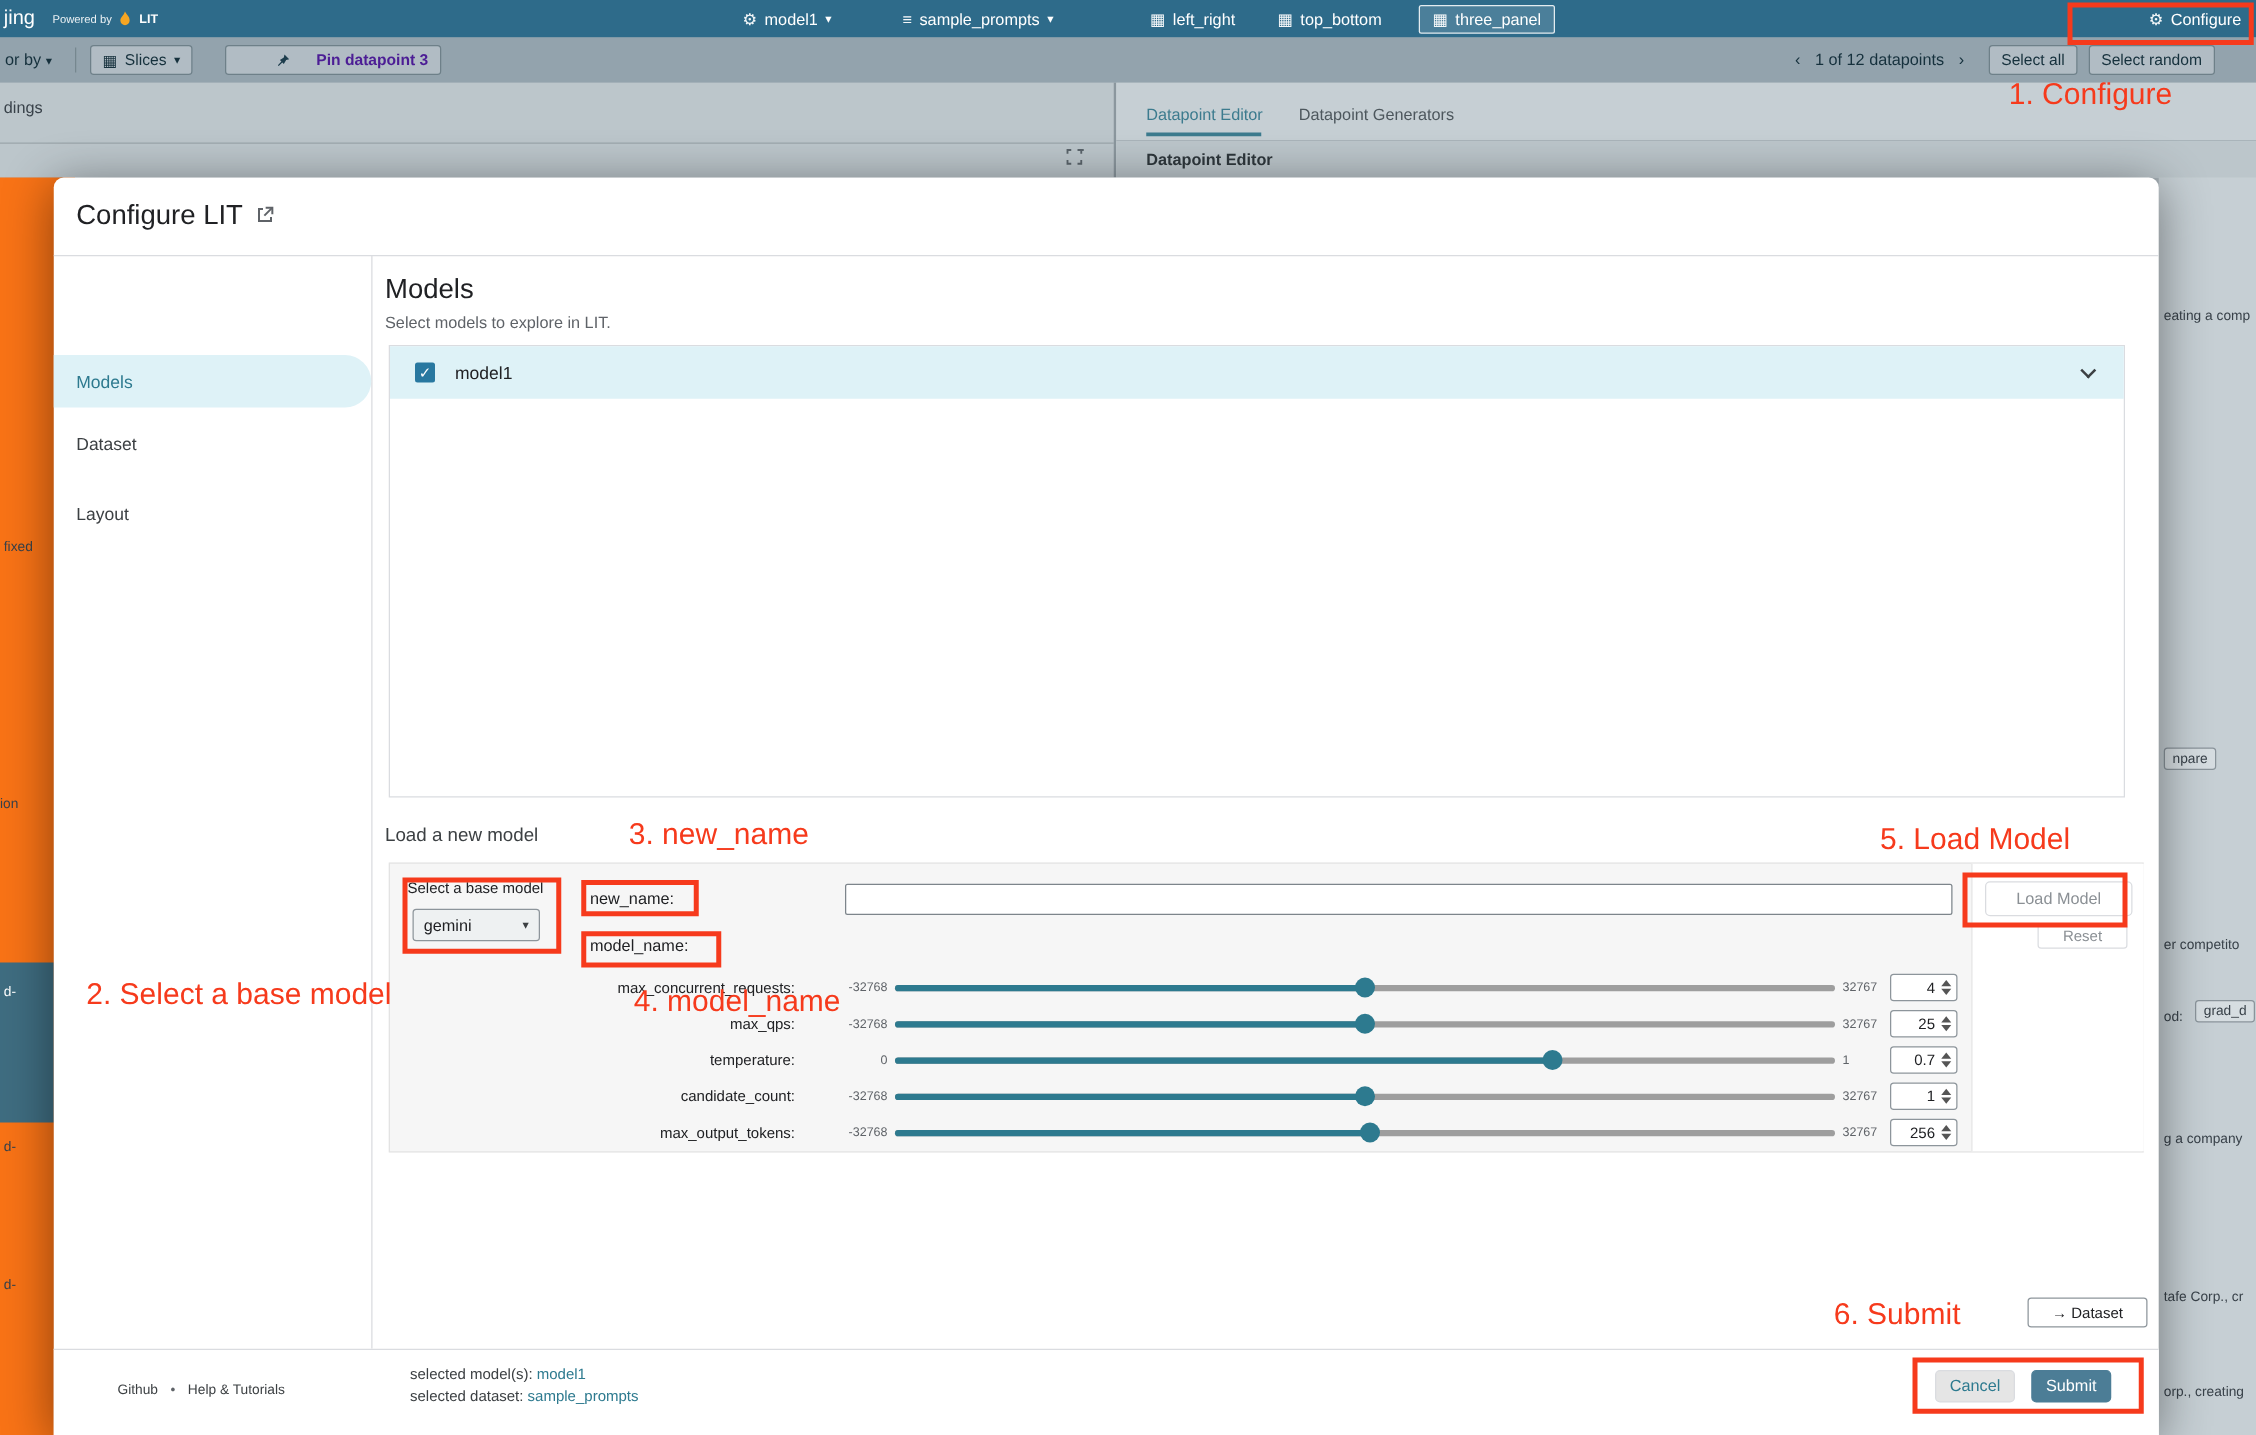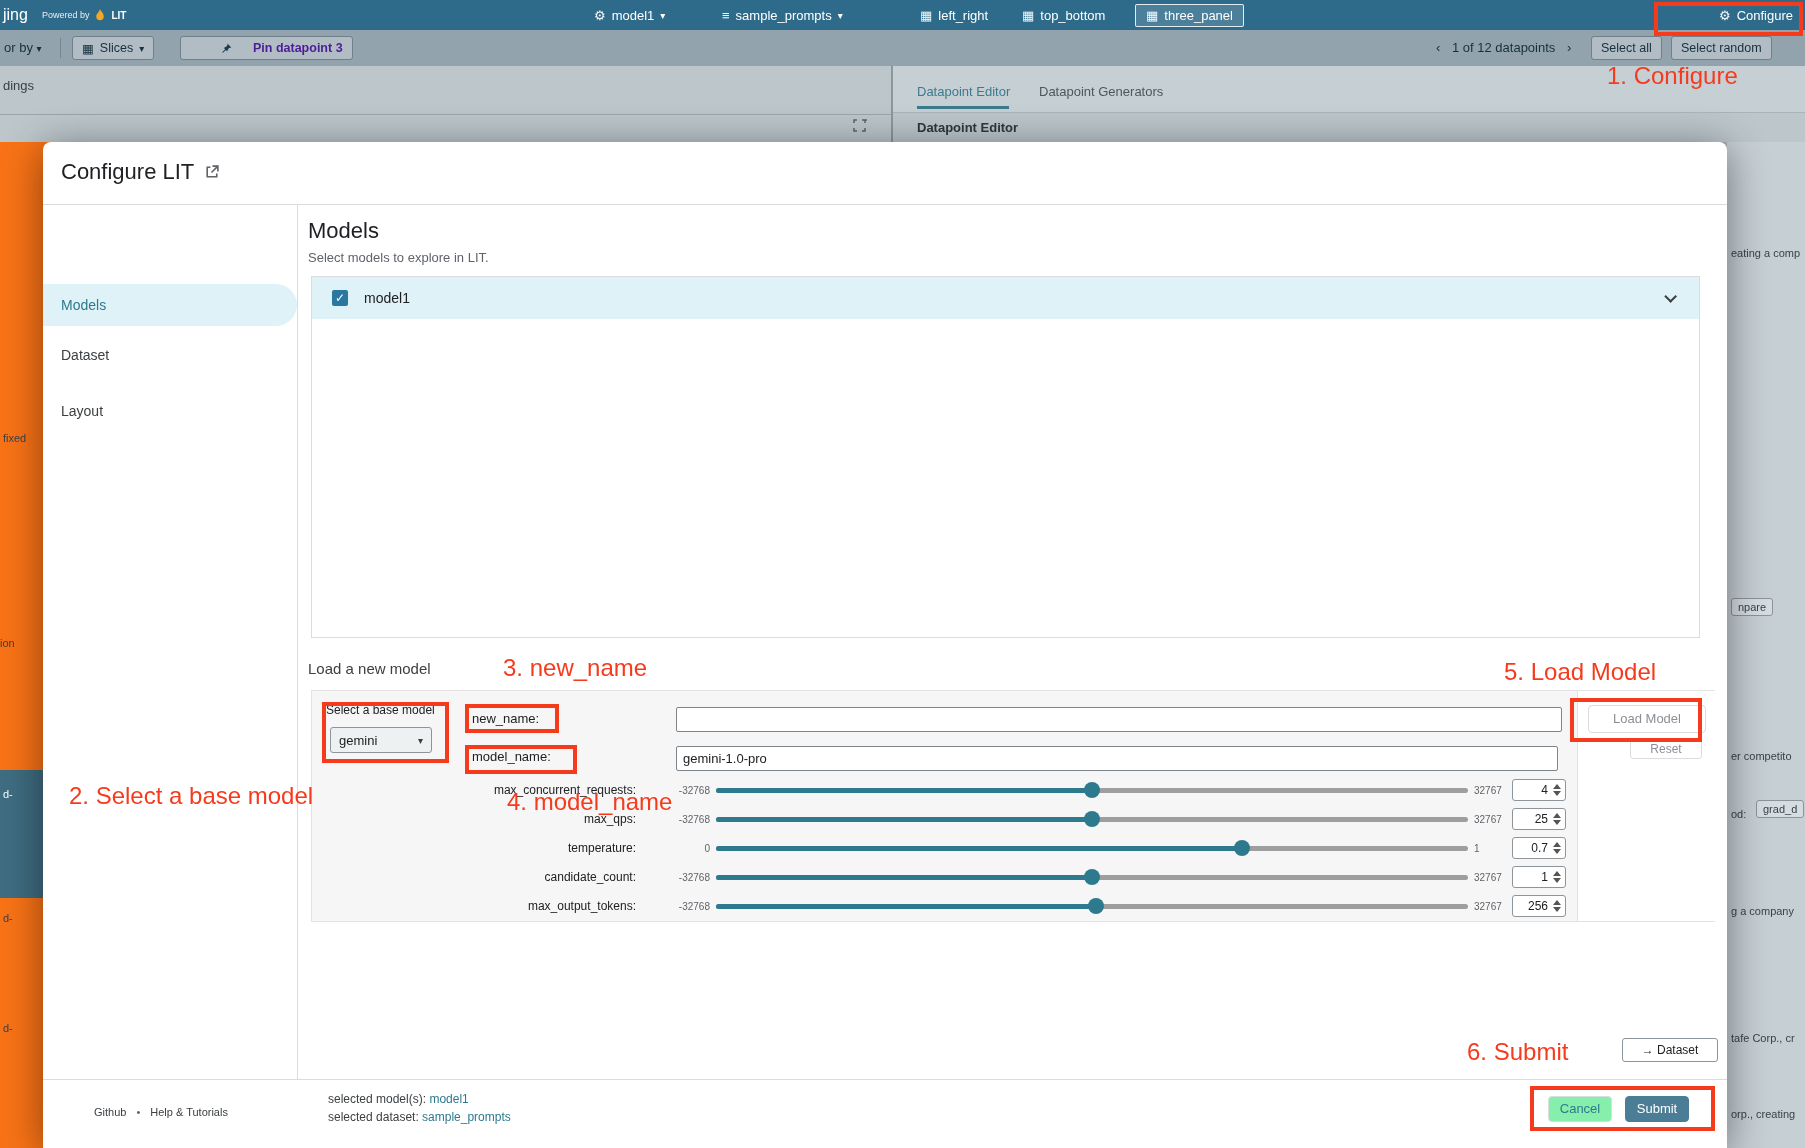--- a/index.html
+++ b/index.html
@@ -86,21 +86,21 @@
   .tri-up { width:0; height:0; border-left:4px solid transparent; border-right:4px solid transparent; border-bottom:5px solid #555; }
   .tri-dn { width:0; height:0; border-left:4px solid transparent; border-right:4px solid transparent; border-top:5px solid #555; }
 
   .dataset-chip { position:absolute; left:1579px; top:896px; width:96px; height:24px; border:1px solid #8d959b;
     border-radius:3px; background:#fff; font-size:12px; color:#202124; text-align:center; line-height:22px; }
 
   .modal-footer { position:absolute; left:0; top:937px; width:100%; height:69px; border-top:1px solid #dadce0; background:#fff; }
   .links { position:absolute; left:51px; top:26px; font-size:11px; color:#3c4043; display:flex; gap:10px; align-items:center; }
   .sel-lines { position:absolute; left:285px; top:10px; font-size:12px; color:#3c4043; line-height:18px; }
   .tealtxt { color:#2d7a8f; }
-  .btn-cancel { position:absolute; left:1505px; top:16px; width:64px; height:26px; background:#86efac;
+  .btn-cancel { position:absolute; left:1505px; top:16px; width:64px; height:26px; background:#e5e5e5;
     border:1px solid #dadce0; border-radius:4px; color:#2d7a8f; font-size:13px; text-align:center; line-height:24px; }
   .btn-submit { position:absolute; left:1582px; top:16px; width:64px; height:26px; background:#4c7d96;
     border:1px solid #4c7d96; border-radius:4px; color:#fff; font-size:13px; text-align:center; line-height:24px; }
 
   
   .anno-box { position:absolute; border:4px solid #f63a1c; z-index:60; }
   .anno-txt { position:absolute; color:#f63a1c; font-size:24px; z-index:60; white-space:nowrap; }
 
   .tab-active { color:#3c7b8e; }
   .tab-underline { position:absolute; height:3px; background:#3c7b8e; }
@@ -255,21 +255,20 @@
     <div class="base-label">Select a base model</div>
     <div class="base-select">
       <span>gemini</span>
       <span style="font-size:10px;color:#3c4043;">▾</span>
     </div>
 
     <div class="fld-label" style="left:160px;top:20px;">new_name:</div>
     <input class="fld-input" style="left: 364px; top: 16px; width: 886px;" value="">
 
     <div class="fld-label" style="left:160px;top:58px;">model_name:</div>
-    <input class="fld-input" style="left: 364px; top: 55px; width: 882px;" value="gemini-1.0-pro">
 
     <div class="srow" style="top:86px;">
       <span class="s-label">max_concurrent_requests:</span>
       <span class="s-min">-32768</span>
       <span class="s-trackwrap">
         <span class="s-track"></span>
         <span class="s-fill" style="width: 50%;"></span>
         <span class="s-thumb" style="left: calc(50% - 8px);"></span>
       </span>
       <span class="s-max">32767</span>

